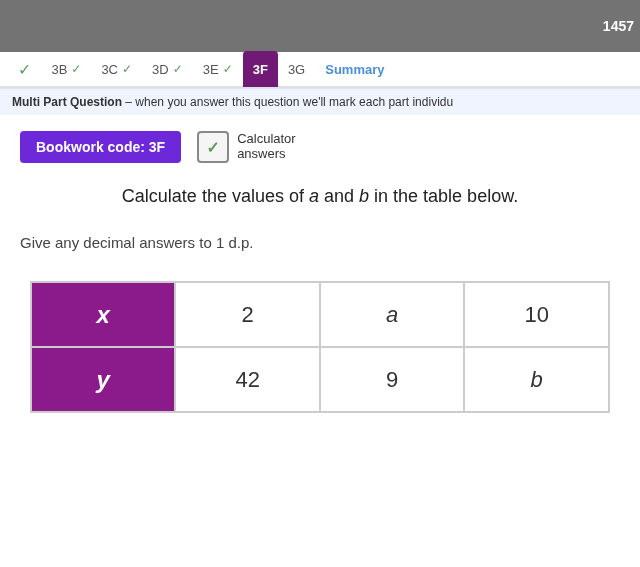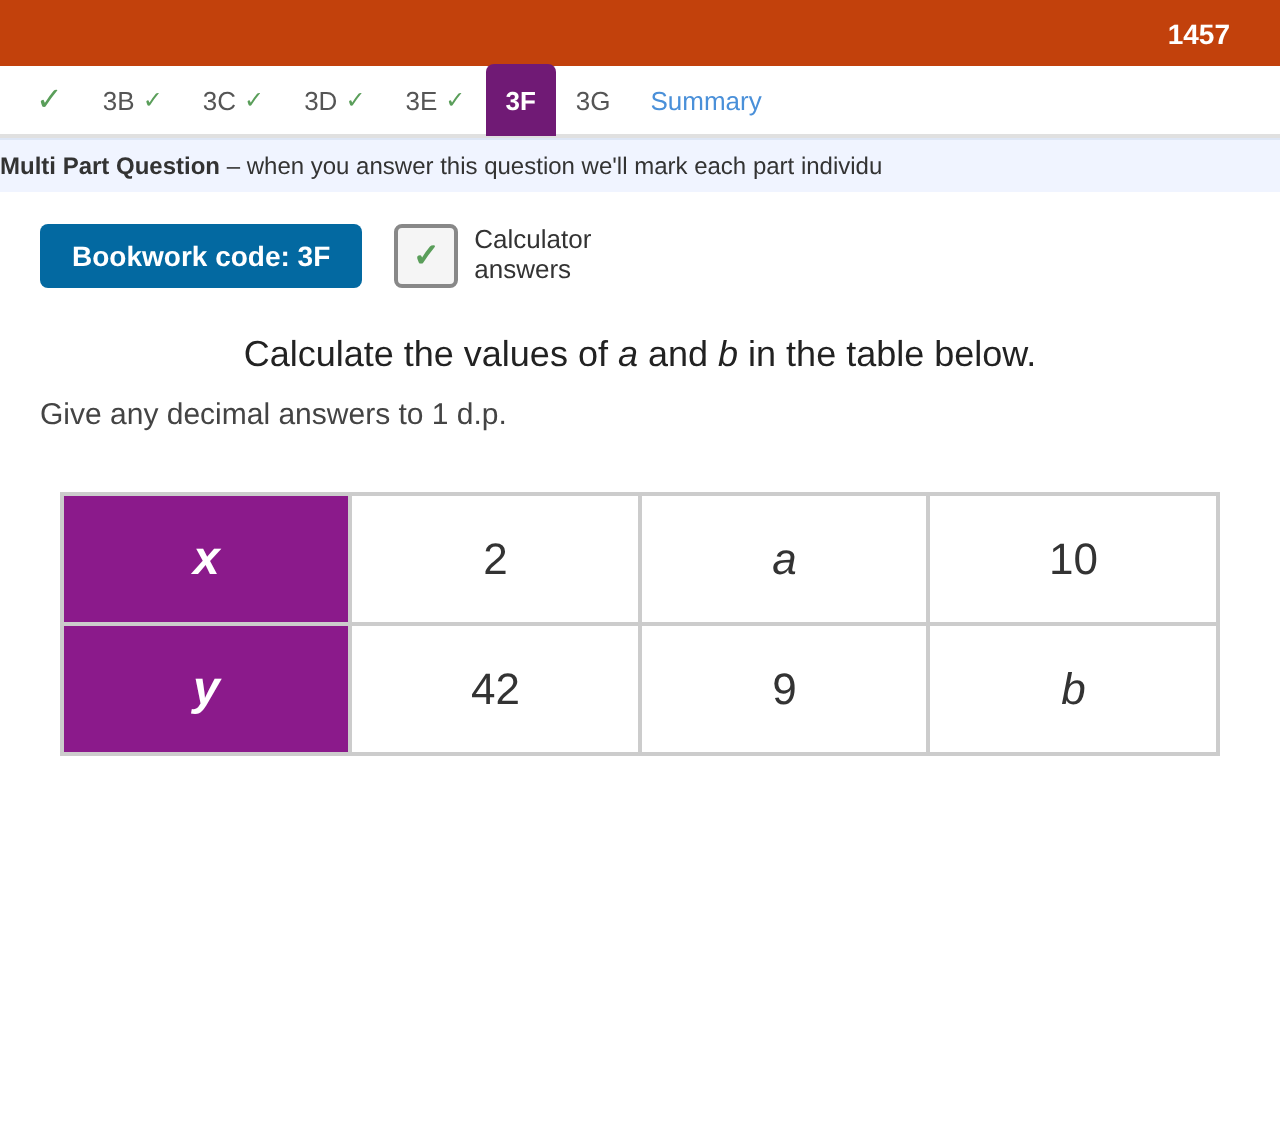--- a/index.html
+++ b/index.html
@@ -7,26 +7,26 @@
     body {
       font-family: Arial, sans-serif;
       background: #fff;
       width: 640px;
       height: 567px;
       overflow: hidden;
     }
 
     
     .top-bar {
-      background: #c2410c;
-      height: 33px;
+      background: #737373;
+      height: 52px;
       display: flex;
       align-items: center;
       justify-content: flex-end;
-      padding-right: 25px;
+      padding-right: 6px;
     }
 
     .page-number {
       color: #fff;
       font-size: 14px;
       font-weight: bold;
     }
 
     
     .nav-tabs {
@@ -57,28 +57,28 @@
 
     .nav-tab.active {
       background: #701a75;
       color: #fff;
       border-radius: 4px 4px 0 0;
       font-weight: bold;
     }
 
     .nav-tab.summary {
       color: #4a90d9;
-      font-weight: normal;
+      font-weight: bold;
     }
 
     
     .multi-part-notice {
       background: #f0f4ff;
       border-top: 1px solid #dde6f5;
-      padding: 6px 0;
+      padding: 6px 12px;
       font-size: 12px;
       color: #333;
     }
 
     .multi-part-notice strong {
       font-weight: bold;
     }
 
     
     .main-content {
@@ -86,21 +86,21 @@
     }
 
     .bookwork-row {
       display: flex;
       align-items: center;
       gap: 16px;
       margin-bottom: 20px;
     }
 
     .bookwork-code {
-      background: #0369a1;
+      background: #6d28d9;
       color: #fff;
       padding: 8px 16px;
       border-radius: 4px;
       font-size: 14px;
       font-weight: bold;
     }
 
     .calculator-allowed {
       display: flex;
       gap: 8px;
@@ -132,21 +132,21 @@
       font-size: 18px;
       color: #222;
       margin-bottom: 14px;
       font-style: italic;
     }
 
     .instruction-text {
       text-align: center;
       font-size: 18px;
       color: #222;
-      margin-bottom: 8px;
+      margin-bottom: 24px;
       line-height: 1.5;
     }
 
     .instruction-sub {
       text-align: left;
       font-size: 15px;
       color: #444;
       margin-bottom: 30px;
     }
 

